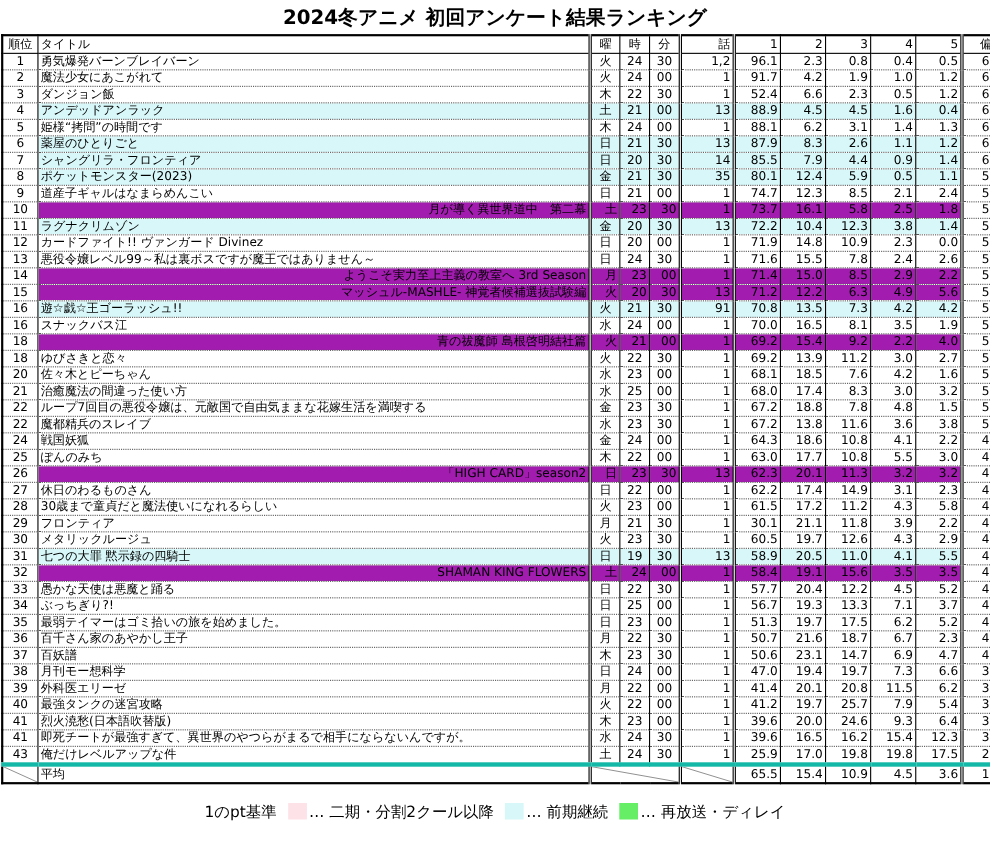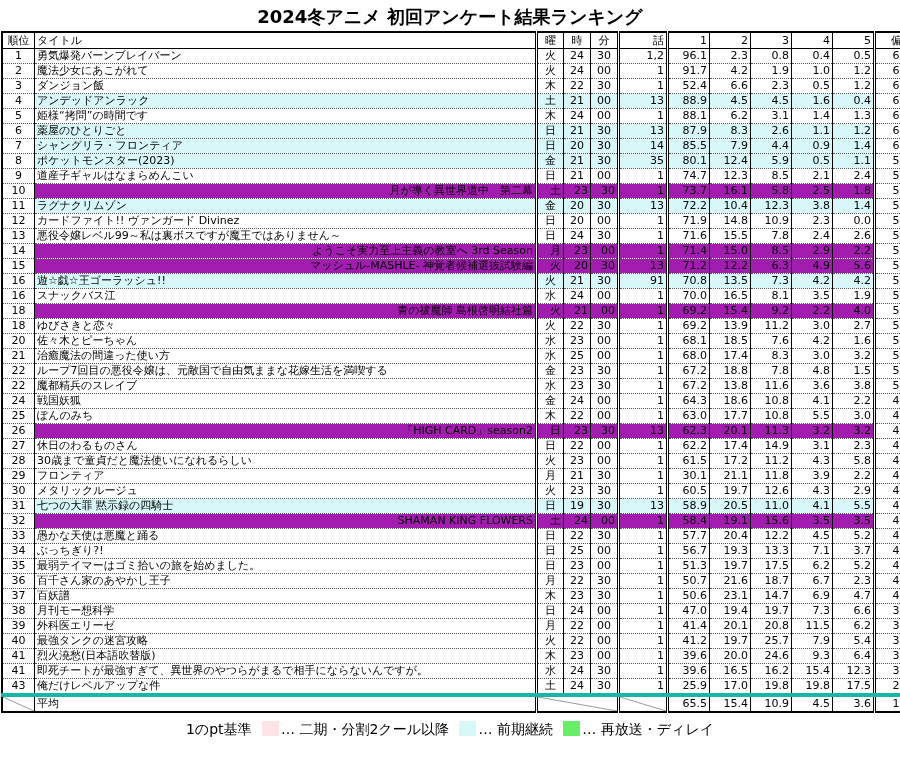--- a/index.html
+++ b/index.html
@@ -33,21 +33,21 @@
   .c-ep { width: 42px; text-align: right; }
   .c-p { width: 36px; text-align: right; }
   .c-dev { width: 46px; text-align: right; }
   .dbl-l { border-left: 3px double #000 !important; }
   .pink td.tint { background: #a21caf; text-align: right; }
   .blue td.tint { background: #d8f7f9; }
   tr.avg td { border-top: 4px solid #14b8a6; border-bottom: none; }
   .slash { position: relative; }
   .slash svg { position: absolute; left: 0; top: 0; width: 100%; height: 100%; }
   .legend {
-    margin-top: 6px; text-align: center; font-size: 14px; height: 20px; line-height: 20px;
+    margin-top: 16px; text-align: center; font-size: 14px; height: 20px; line-height: 20px;
     font-family: "DejaVu Sans", sans-serif;
   }
   .legend .sw { display: inline-block; width: 17px; height: 15px; vertical-align: -2px; margin: 0 2px 0 6px; }
 </style>
 </head>
 <body>
 
 <div class="title">2024冬アニメ 初回アンケート結果ランキング</div>
 
 <table class="rank">

